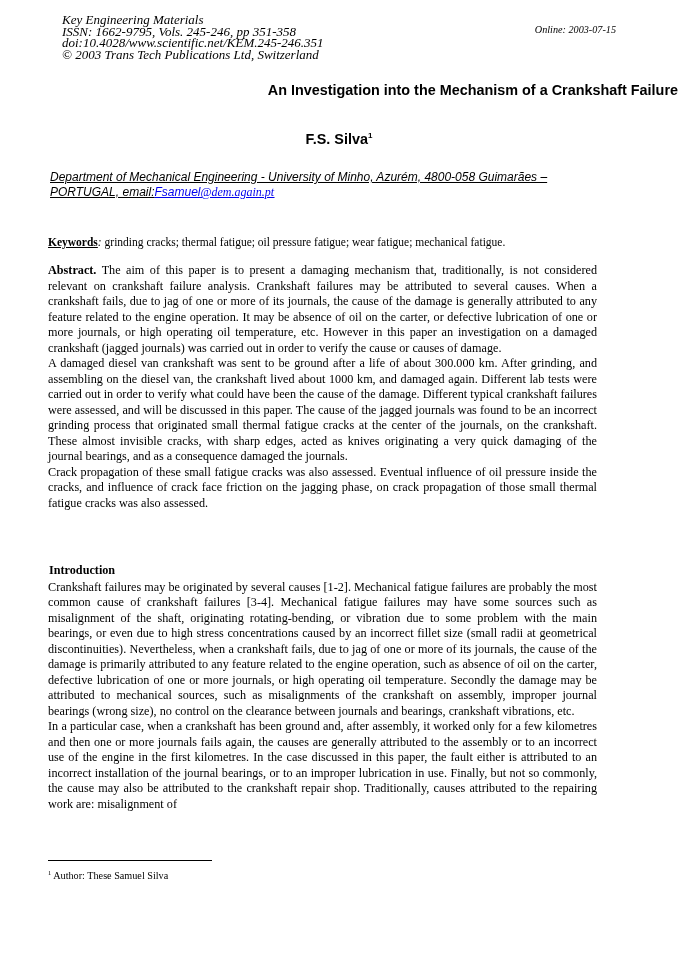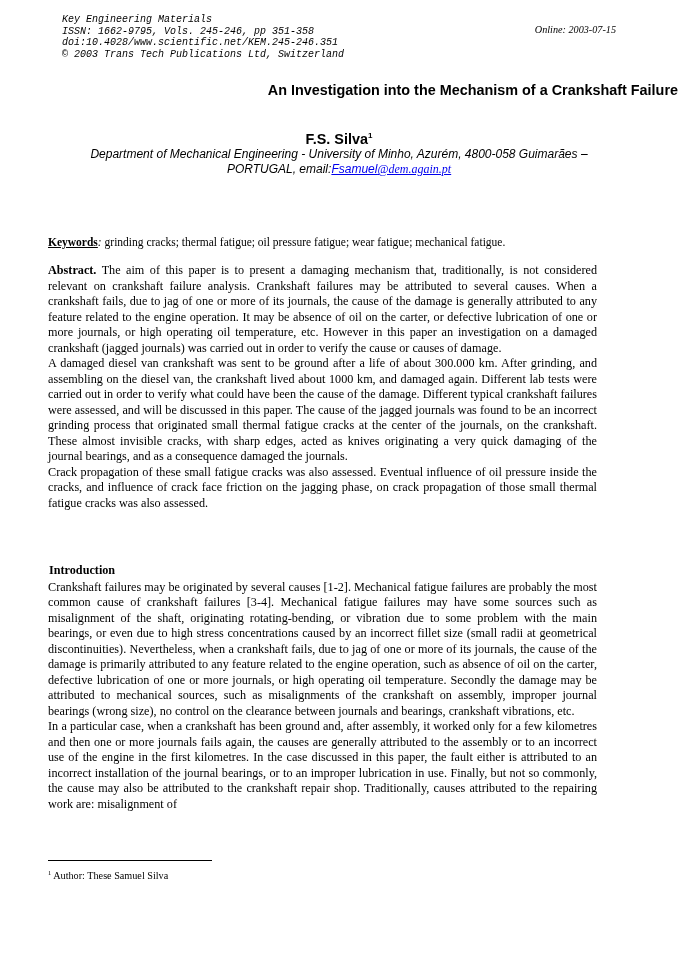--- a/index.html
+++ b/index.html
@@ -1,23 +1,23 @@
 <!DOCTYPE html>
 <html><head>
 <meta charset="utf-8">
 <style>
   html, body { margin: 0; padding: 0; background: #ffffff; }
   body { width: 678px; height: 959px; position: relative; overflow: hidden; color: #000; }
   .page { position: absolute; left: 0; top: 0; width: 678px; height: 959px; }
-  .header-left { position: absolute; left: 62px; top: 14px; font-family: Liberation Mono, monospace; font-style: italic; font-size: 10px; line-height: 11.6px; }
+  .header-left { position: absolute; left: 62px; top: 14px; font-family: Liberation Serif, serif; font-style: italic; font-size: 13px; line-height: 11.6px; }
   .header-right { position: absolute; right: 62px; top: 24px; font-family: "Liberation Serif", serif; font-style: italic; font-size: 10.2px; line-height: 11.6px; text-align: center; }
   .title { position: absolute; left: 0; width: 678px; top: 82px; text-align: right; font-family: "Liberation Sans", sans-serif; font-weight: bold; font-size: 14.4px; }
   .author { position: absolute; left: 0; width: 678px; top: 131px; text-align: center; font-family: "Liberation Sans", sans-serif; font-weight: bold; font-size: 14.4px; }
   .author sup { font-size: 8px; vertical-align: 6px; }
-  .affil { position: absolute; left: 50px; width: 578px; top: 147px; text-align: center; font-family: "Liberation Sans", sans-serif; font-style: italic; font-size: 12px; line-height: 15px; }
+  .affil { position: absolute; left: 50px; width: 578px; top: 170px; font-family: "Liberation Sans", sans-serif; font-style: italic; font-size: 12px; line-height: 15px; text-decoration: underline; }
   .affil .email-link { color: #0000ee; text-decoration: underline; font-style: italic; }
   .affil .email-domain { font-family: "Liberation Serif", serif; color: #0000ee; text-decoration: underline; }
   .keywords { position: absolute; left: 48px; top: 236px; font-family: "Liberation Serif", serif; font-size: 11.5px; }
   .keywords .kw-label { font-weight: bold; text-decoration: underline; }
   .body-text { position: absolute; left: 48px; width: 549px; font-family: "Liberation Serif", serif; font-size: 12.2px; line-height: 15.5px; text-align: justify; }
   .body-text p { margin: 0; }
   .abstract { top: 263px; }
   .abstract .lbl { font-weight: bold; }
   .intro { top: 562px; }
   .intro .heading { font-weight: bold; margin: 1px; }

